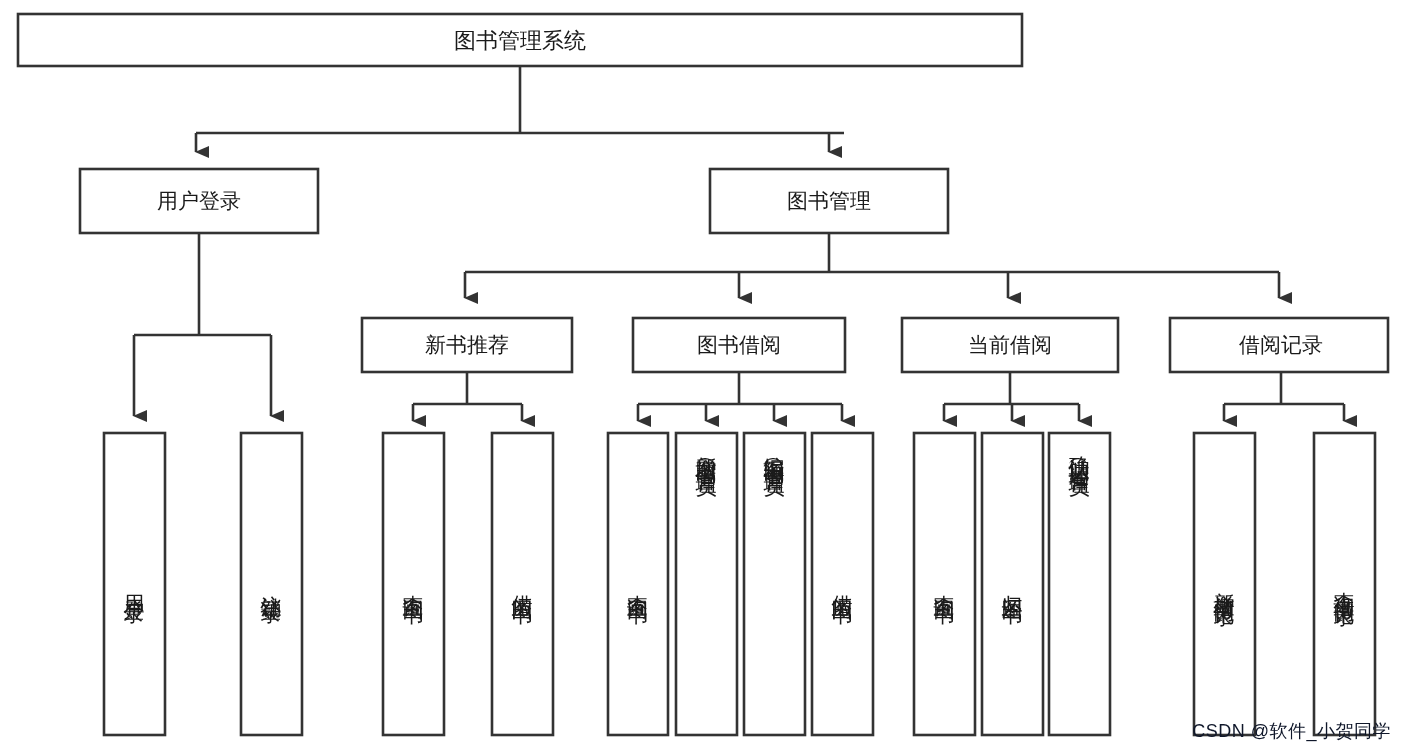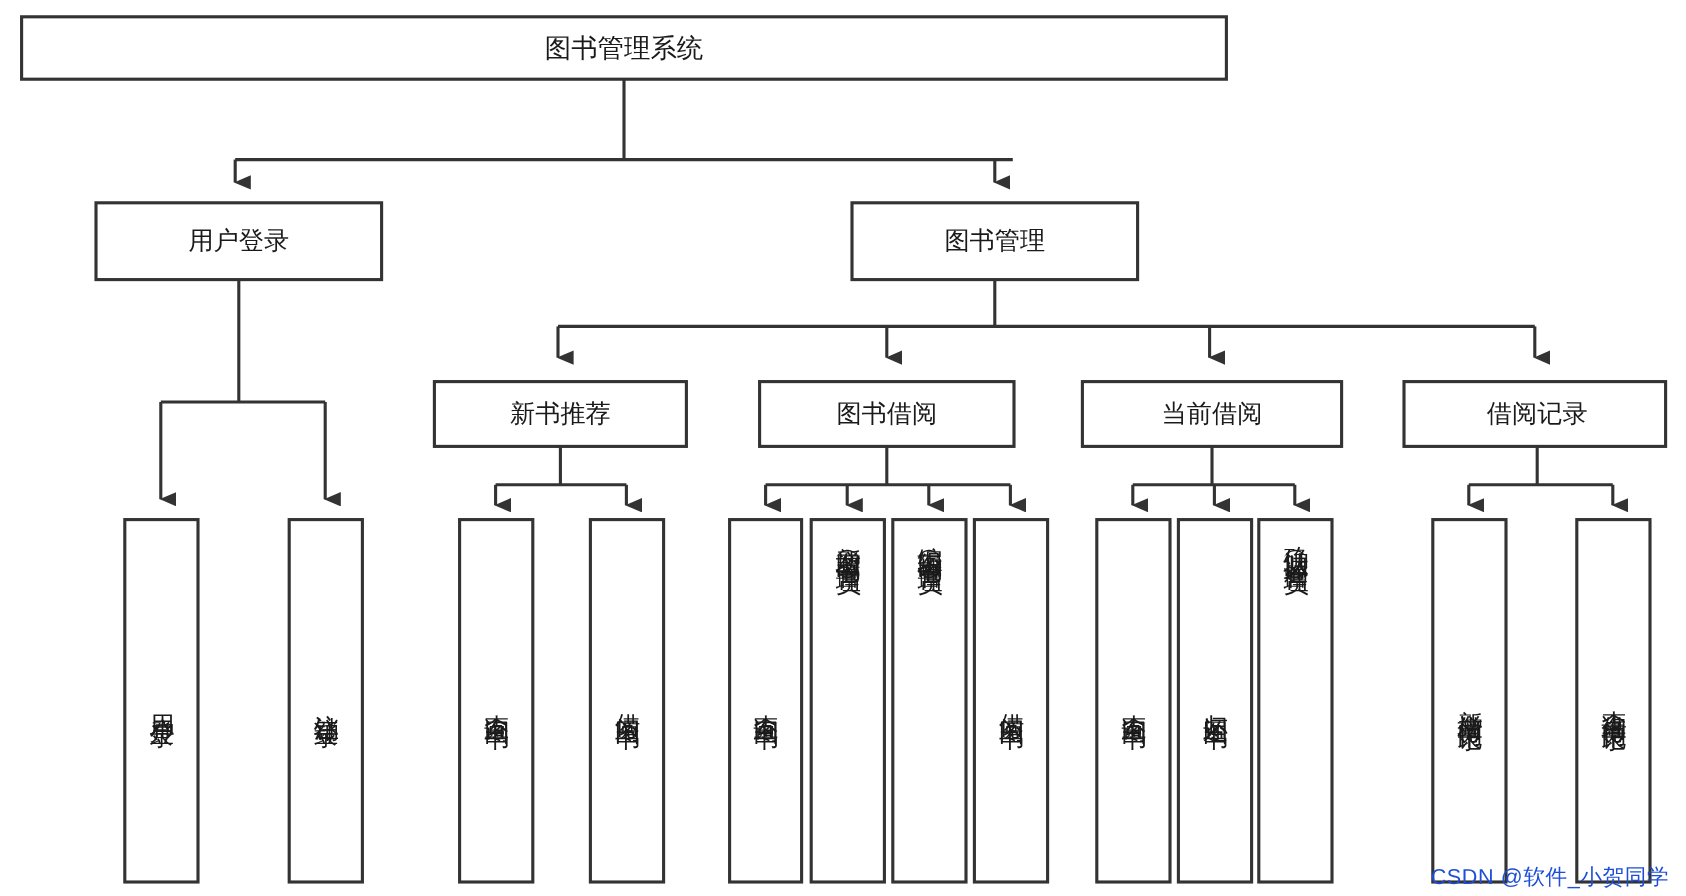--- a/index.html
+++ b/index.html
@@ -70,21 +70,21 @@
     color: #1a1a1a;
     white-space: nowrap;
     text-align: center;
   }
   .watermark {
     position: absolute;
     right: 14px;
     bottom: 4px;
     font-family: "Liberation Sans", "DejaVu Sans", sans-serif;
     font-size: 18px;
-    color: #1d4ed8;
+    color: #0f172a;
     letter-spacing: 0.5px;
     user-select: none;
     white-space: nowrap;
   }
 </style>
 </head>
 <body>
 
 <div id="diagram-root">
 

